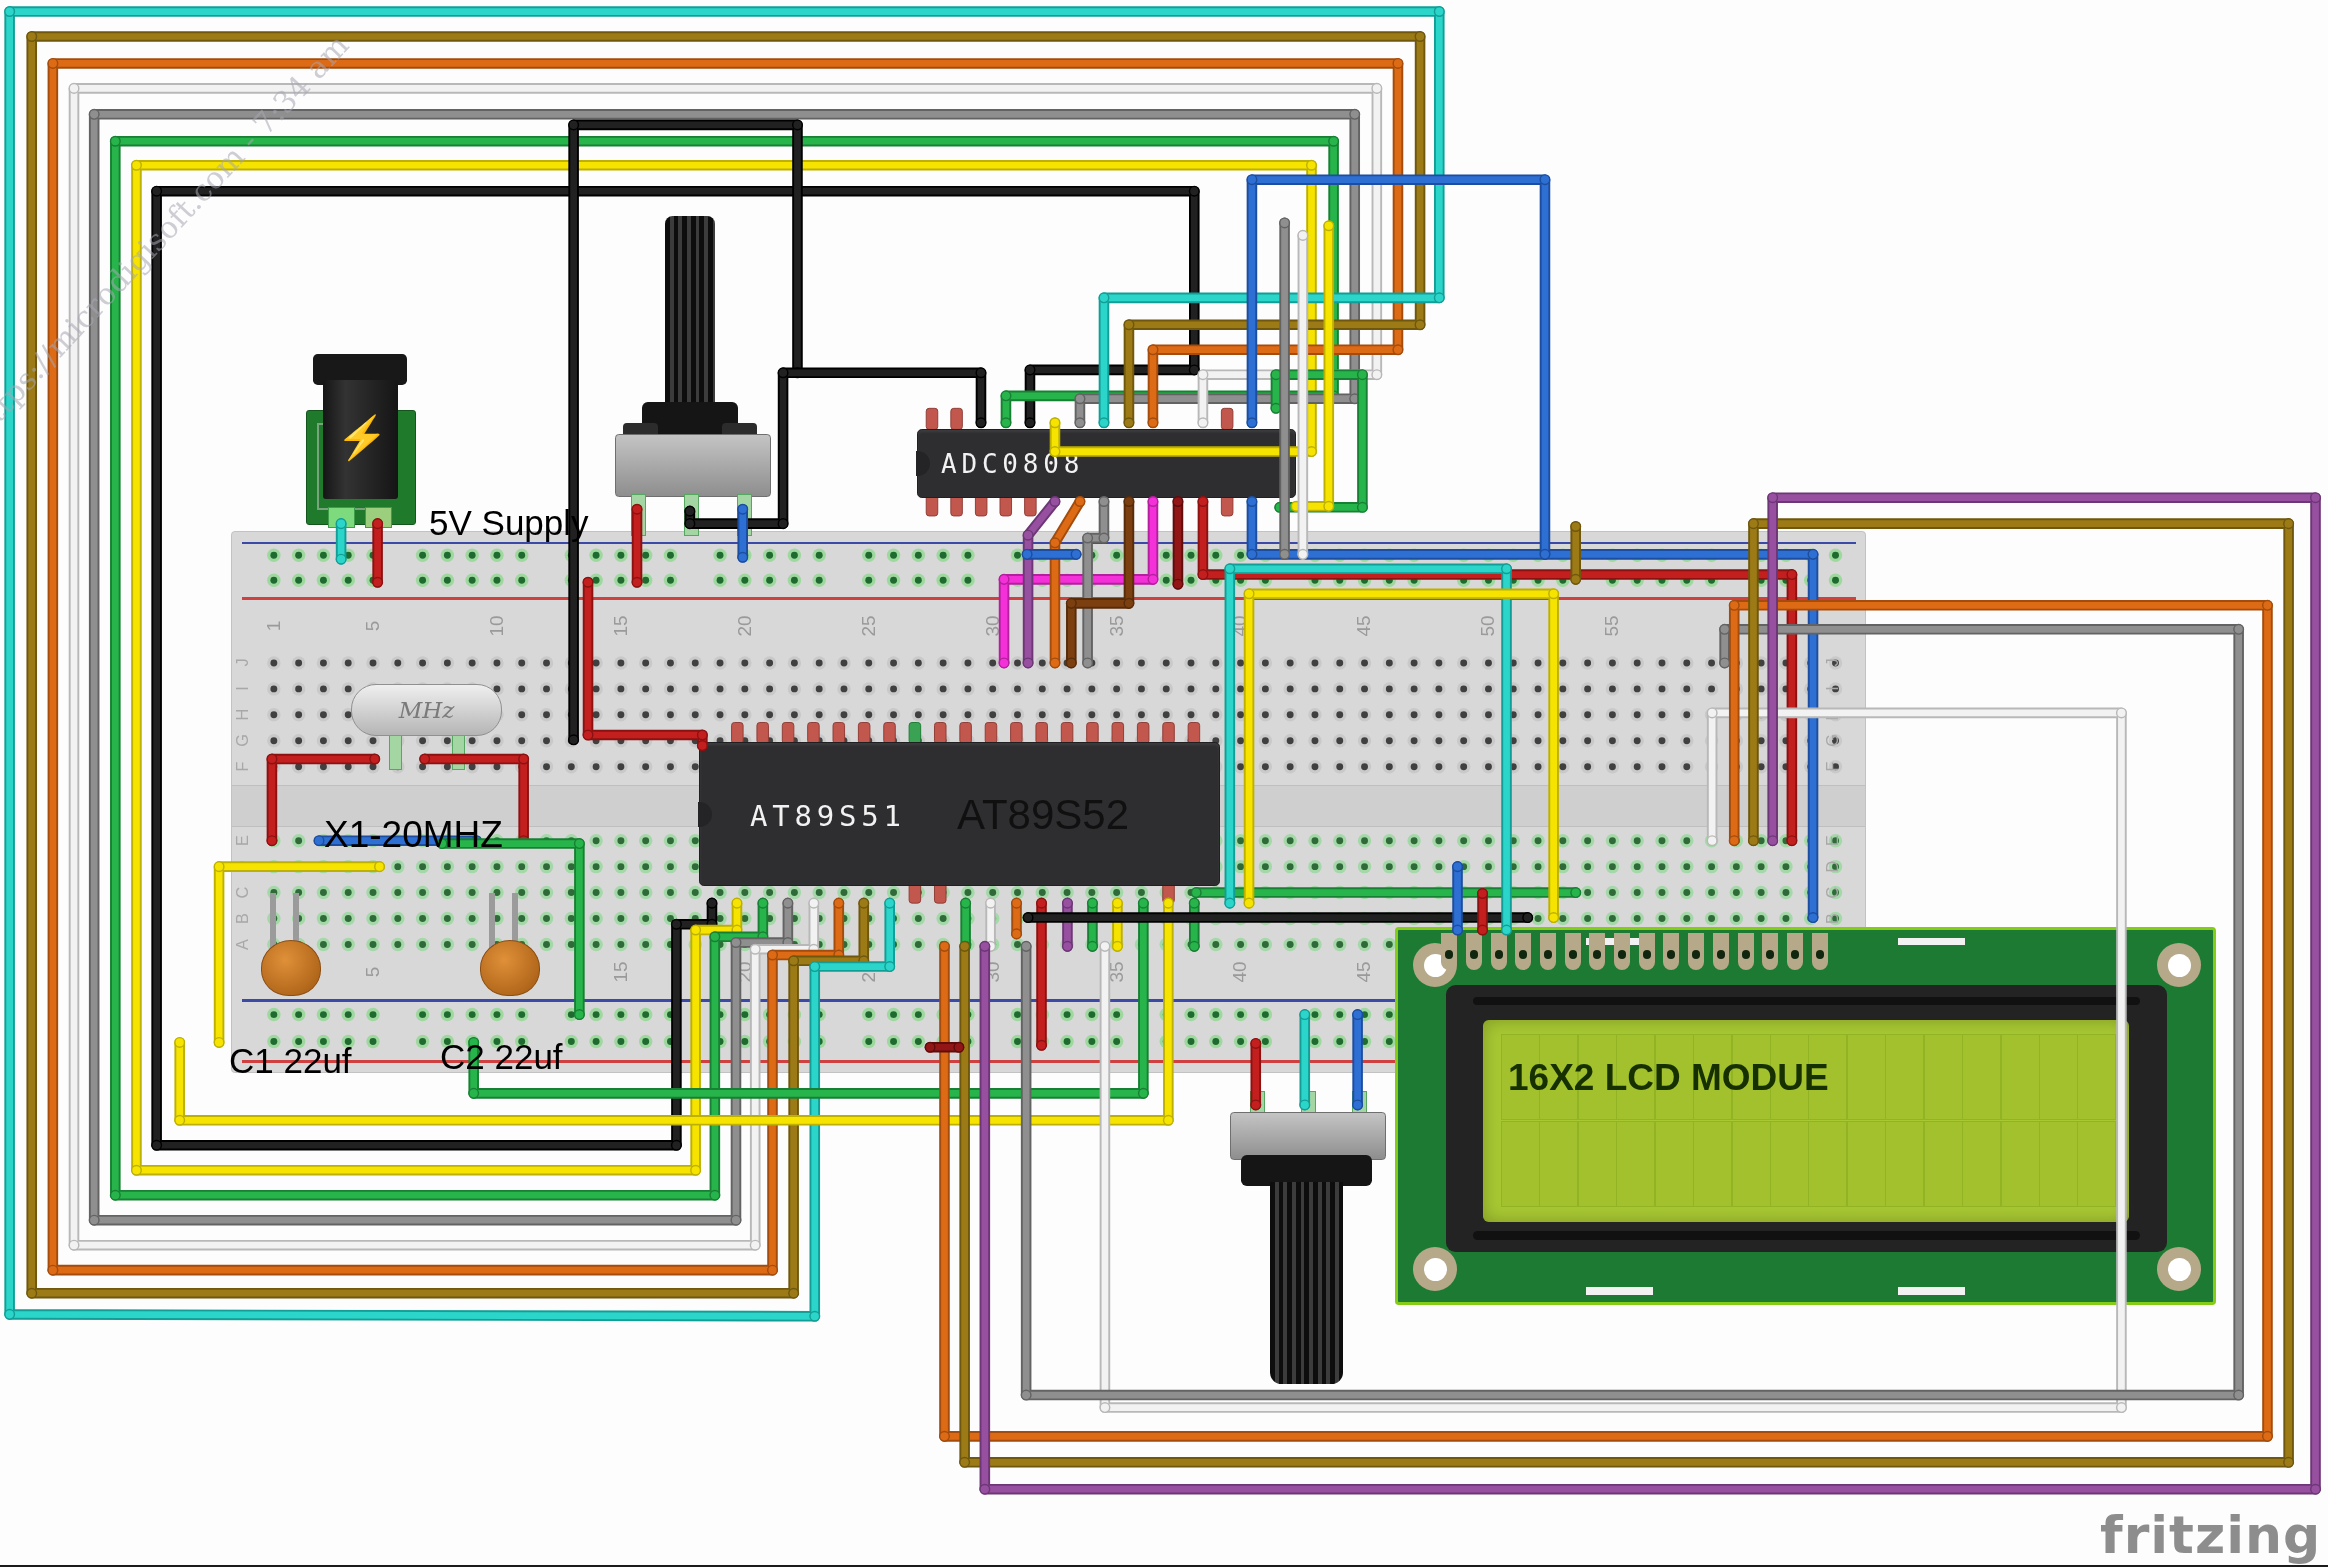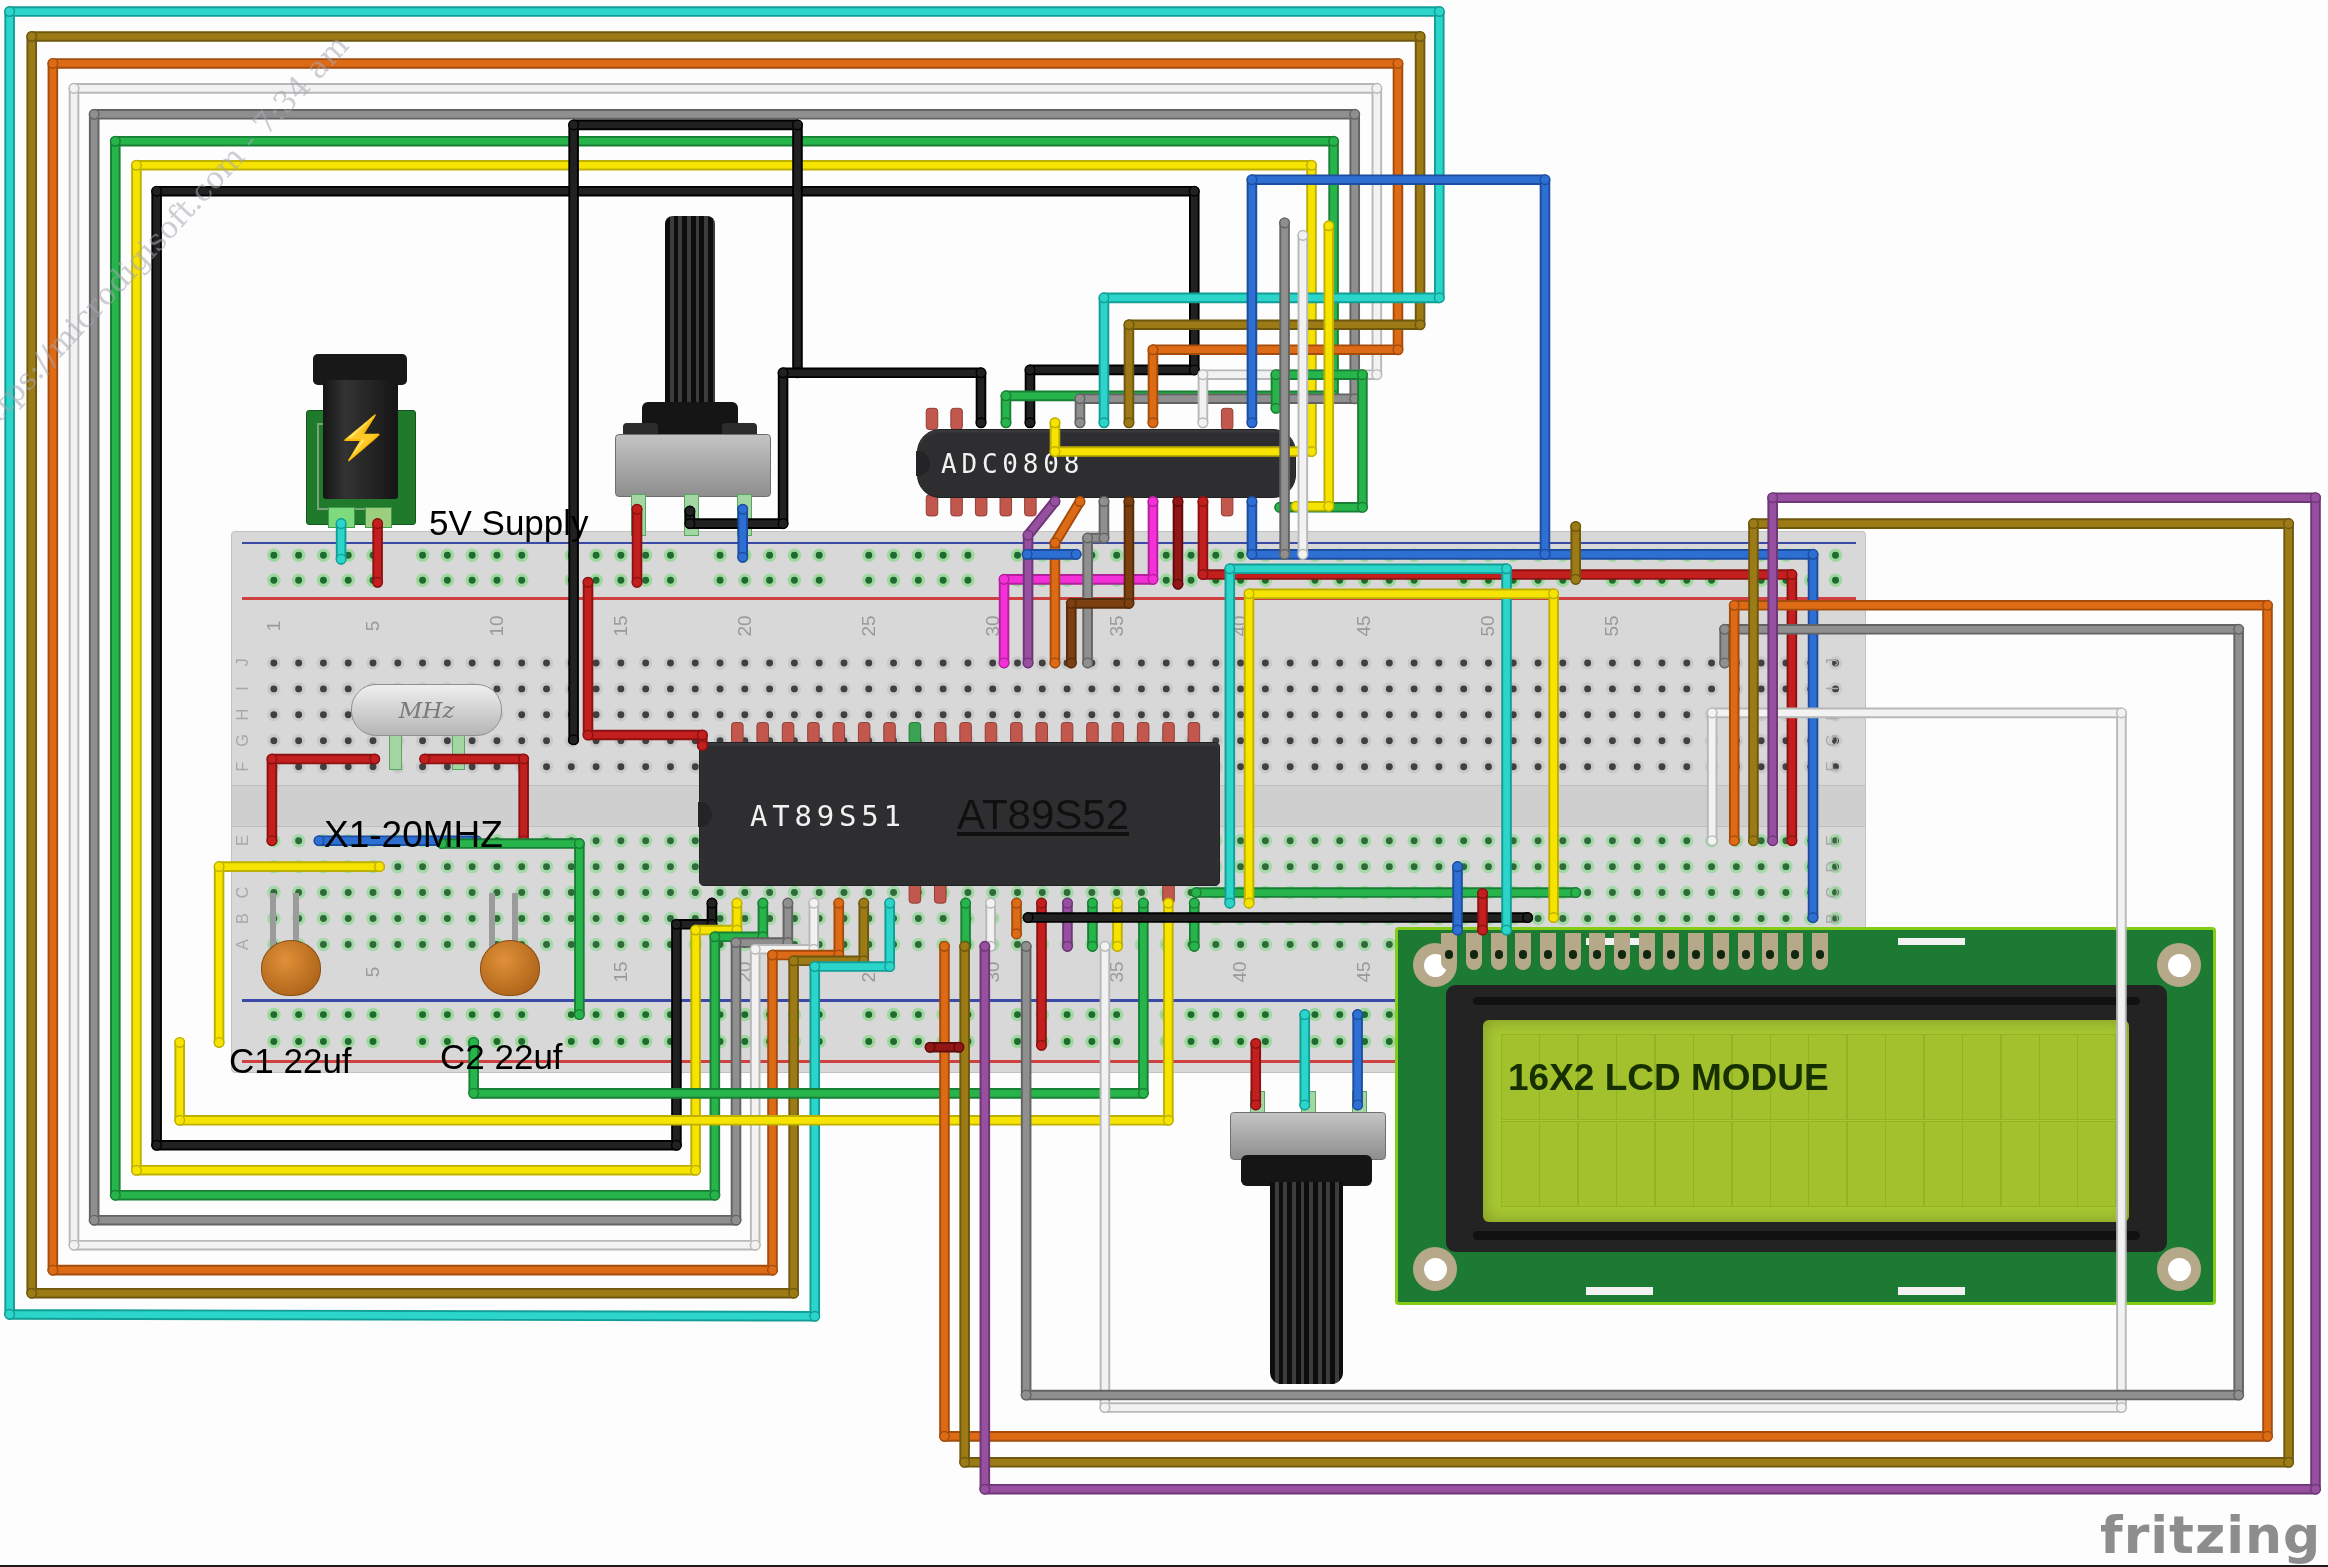--- a/index.html
+++ b/index.html
@@ -1865,21 +1865,21 @@
       <rect x="964" y="425" width="12" height="22" rx="3" fill="#c2574d" stroke="#8e3c35"></rect>
       <rect x="964" y="515" width="12" height="22" rx="3" fill="#c2574d" stroke="#8e3c35"></rect>
       <rect x="989.6" y="425" width="12" height="22" rx="3" fill="#c2574d" stroke="#8e3c35"></rect>
       <rect x="989.6" y="515" width="12" height="22" rx="3" fill="#c2574d" stroke="#8e3c35"></rect>
       <rect x="1015.2" y="515" width="12" height="22" rx="3" fill="#c2574d" stroke="#8e3c35"></rect>
       <rect x="1040.8" y="515" width="12" height="22" rx="3" fill="#c2574d" stroke="#8e3c35"></rect>
       <rect x="1066.4" y="515" width="12" height="22" rx="3" fill="#c2574d" stroke="#8e3c35"></rect>
       <rect x="1271.2" y="425" width="12" height="22" rx="3" fill="#c2574d" stroke="#8e3c35"></rect>
       <rect x="1271.2" y="515" width="12" height="22" rx="3" fill="#c2574d" stroke="#8e3c35"></rect>
     </svg>
-  <div class="abs chip" style="left:917px;top:429px;width:377px;height:67px;border-radius:23px;">
+  <div class="abs chip" style="left:917px;top:429px;width:377px;height:67px;">
     <div class="notch"></div>
     <div class="chip-print" style="position:absolute;left:23px;top:19px;font-size:26px;">ADC0808</div>
   </div>
 
   <svg id="mcu-pins" width="2329" height="1568" viewBox="0 0 2424 1632">
       <rect x="761.4" y="752" width="12" height="22" rx="3" fill="#c2574d" stroke="#8e3c35"></rect>
       <rect x="787.8" y="752" width="12" height="22" rx="3" fill="#c2574d" stroke="#8e3c35"></rect>
       <rect x="814.2" y="752" width="12" height="22" rx="3" fill="#c2574d" stroke="#8e3c35"></rect>
       <rect x="840.6" y="752" width="12" height="22" rx="3" fill="#c2574d" stroke="#8e3c35"></rect>
       <rect x="867" y="752" width="12" height="22" rx="3" fill="#c2574d" stroke="#8e3c35"></rect>
@@ -1897,21 +1897,21 @@
       <rect x="1131" y="752" width="12" height="22" rx="3" fill="#c2574d" stroke="#8e3c35"></rect>
       <rect x="1157.4" y="752" width="12" height="22" rx="3" fill="#c2574d" stroke="#8e3c35"></rect>
       <rect x="1183.8" y="752" width="12" height="22" rx="3" fill="#c2574d" stroke="#8e3c35"></rect>
       <rect x="1210.2" y="752" width="12" height="22" rx="3" fill="#c2574d" stroke="#8e3c35"></rect>
       <rect x="1210.2" y="918" width="12" height="22" rx="3" fill="#c2574d" stroke="#8e3c35"></rect>
       <rect x="1236.6" y="752" width="12" height="22" rx="3" fill="#c2574d" stroke="#8e3c35"></rect>
     </svg>
   <div class="abs chip" style="left:699px;top:742px;width:519px;height:142px;">
     <div class="notch"></div>
     <div class="chip-print" style="position:absolute;left:50px;top:56px;font-size:29px;">AT89S51</div>
-    <div class="chip-annot" style="position:absolute;left:257px;top:48px;font-size:42px;text-decoration:underline;">AT89S52</div>
+    <div class="chip-annot" style="position:absolute;left:257px;top:48px;font-size:42px;">AT89S52</div>
   </div>
 
   <div class="pot-leg" style="left:1250px;top:1091px;height:25px;"></div>
   <div class="pot-leg" style="left:1301px;top:1091px;height:25px;"></div>
   <div class="pot-leg" style="left:1352px;top:1091px;height:25px;"></div>
   <div class="abs pot-body" style="left:1230px;top:1112px;width:154px;height:46px;"></div>
   <div class="abs pot-hex" style="left:1241px;top:1155px;width:131px;height:31px;"></div>
   <div class="abs pot-shaft" style="left:1270px;top:1182px;width:73px;height:202px;border-radius:0 0 11.5px 11.5px;"></div>
 
   <div class="abs" id="lcd-pcb">

